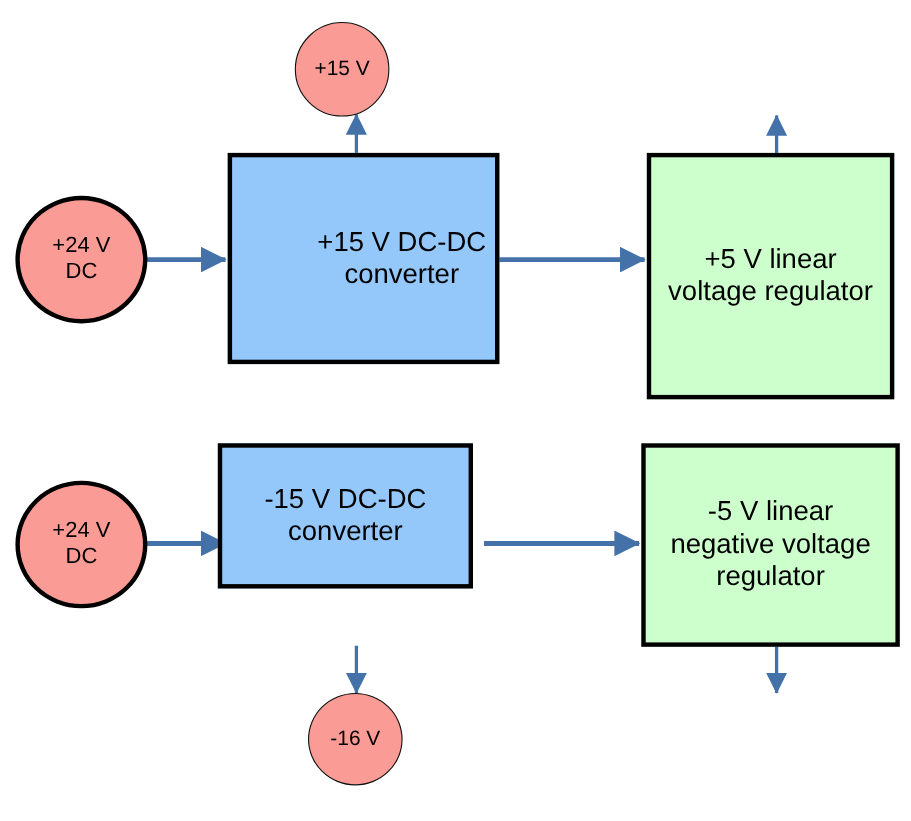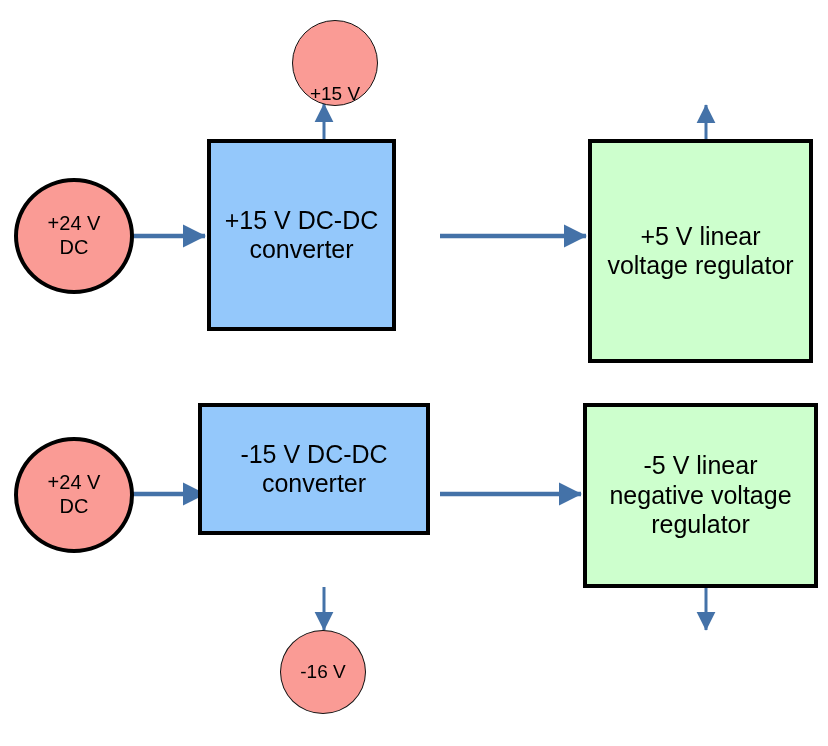--- a/index.html
+++ b/index.html
@@ -84,31 +84,31 @@
 
     <line x1="132" y1="494" x2="205" y2="494" stroke="#4472a8" stroke-width="4.5" marker-end="url(#ah-thick)"></line>
 
     <line x1="440" y1="494" x2="581" y2="494" stroke="#4472a8" stroke-width="4.5" marker-end="url(#ah-thick)"></line>
 
     <line x1="324" y1="587" x2="324" y2="630" stroke="#4472a8" stroke-width="3" marker-end="url(#ah-thin)"></line>
 
     <line x1="706" y1="587" x2="706" y2="630" stroke="#4472a8" stroke-width="3" marker-end="url(#ah-thin)"></line>
   </svg>
 
-  <div class="node circle circle-small" style="left:292px; top:20px; width:86px; height:86px;align-items:flex-end;">
+  <div class="node circle circle-small" style="left:268px; top:20px; width:86px; height:86px;">
     <span class="label">+15 V</span>
   </div>
 
 
   <div class="node circle circle-big" style="left:14px; top:178px; width:120px; height:116px;">
     <span class="label">+24 V
 DC</span>
   </div>
 
-  <div class="node box box-blue" style="left:207px; top:139px; width:189px; height:192px;">
+  <div class="node box box-blue" style="left:207px; top:139px; width:247px; height:192px;justify-content:flex-end;">
     <span class="label">+15 V DC-DC
 converter</span>
   </div>
 
   <div class="node box box-green" style="left:588px; top:139px; width:225px; height:224px;">
     <span class="label">+5 V linear
 voltage regulator</span>
   </div>
 
   <div class="node circle circle-big" style="left:14px; top:437px; width:120px; height:116px;">

